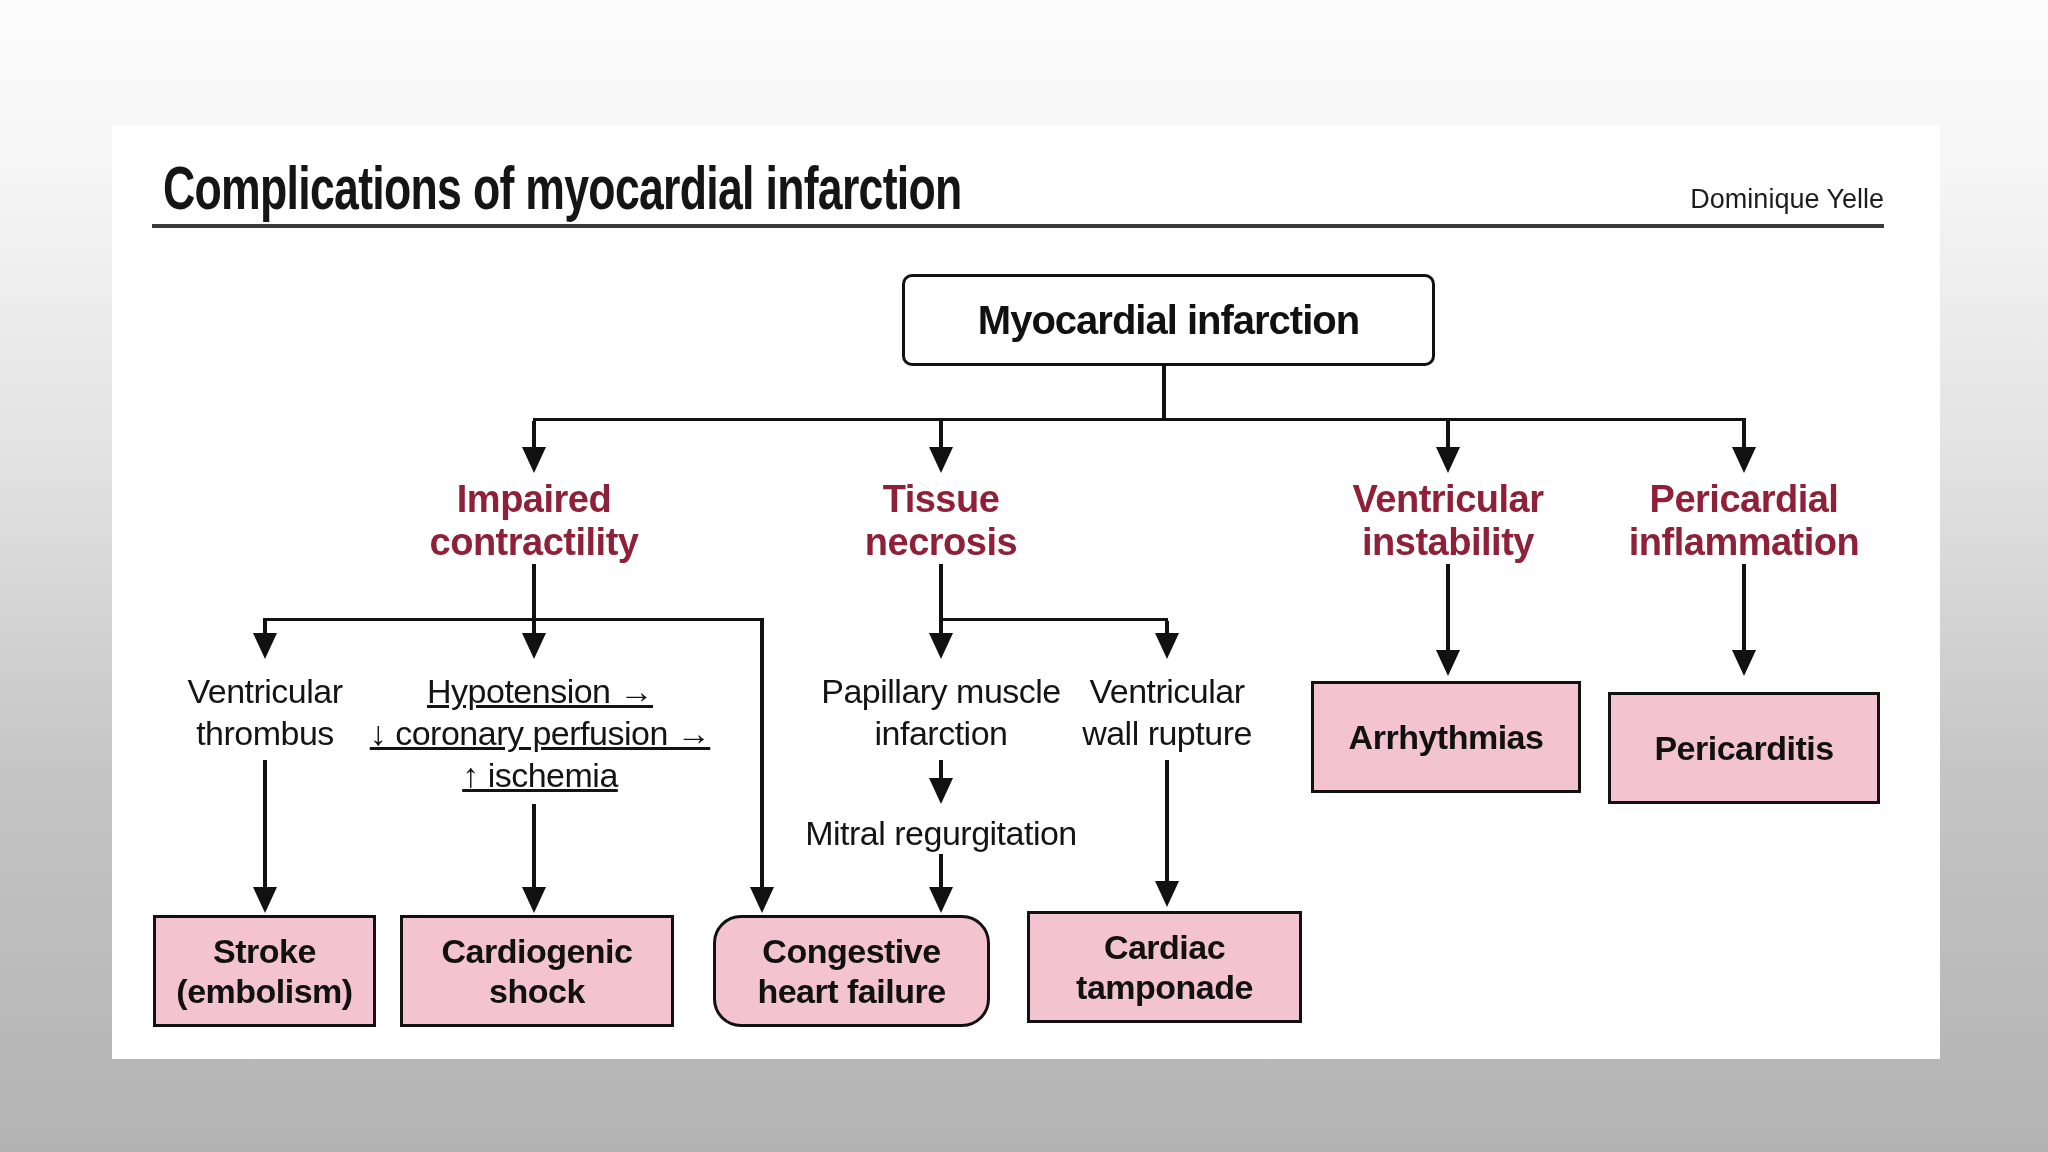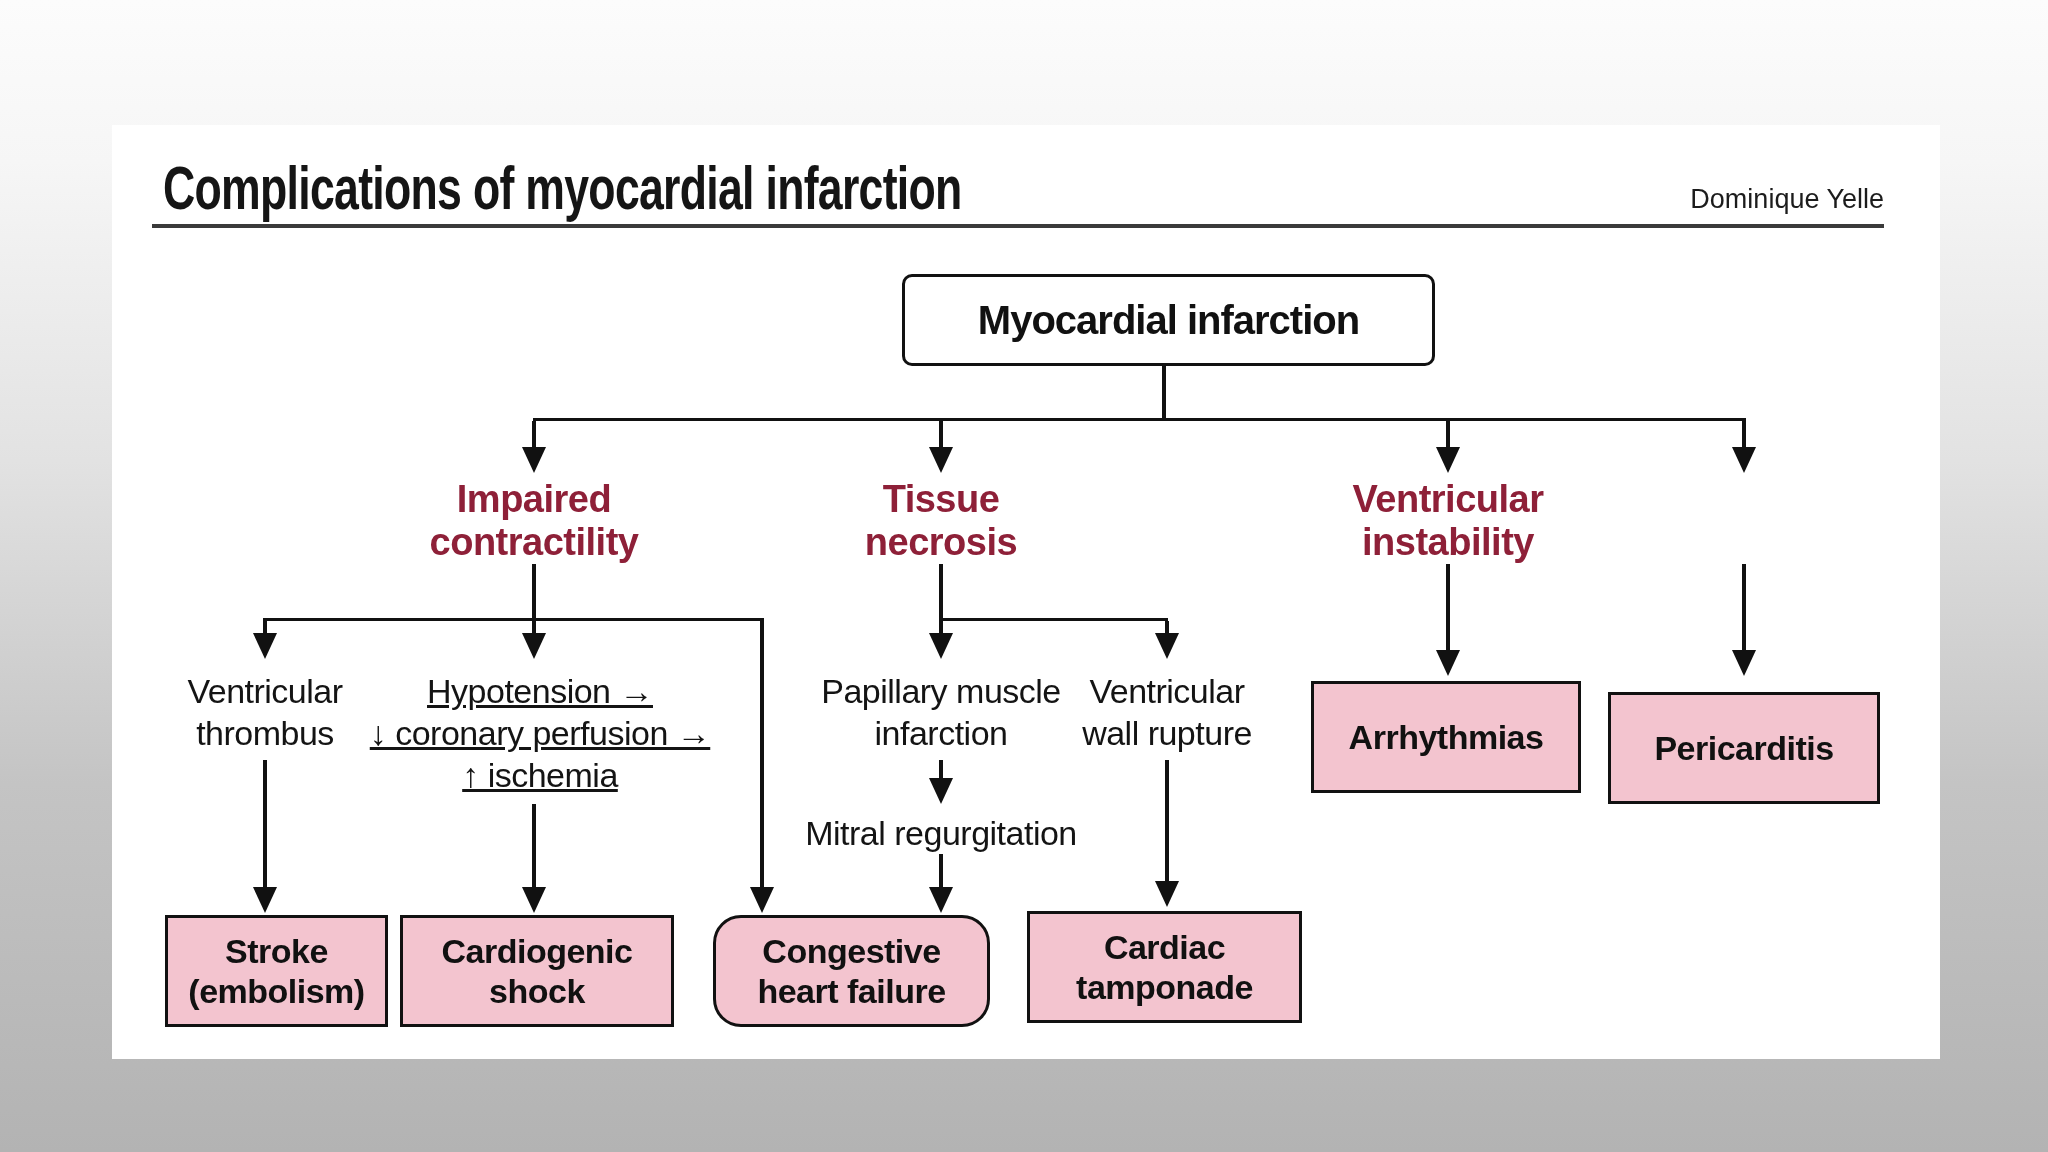--- a/index.html
+++ b/index.html
@@ -68,20 +68,24 @@
     <div>contractility</div>
   </div>
   <div class="branch-label" style="left:781px;">
     <div>Tissue</div>
     <div>necrosis</div>
   </div>
   <div class="branch-label" style="left:1288px;">
     <div>Ventricular</div>
     <div>instability</div>
   </div>
+  <div class="branch-label" style="left:1584px;">
+    <div>Pericardial</div>
+    <div>inflammation</div>
+  </div>
 
   <div class="vline" style="left:532px;top:564px;height:54px;"></div>
   <div class="hline" style="left:263px;top:618px;width:501px;"></div>
   <div class="vline" style="left:263px;top:621px;height:12px;"></div>
   <div class="ahead" style="left:253px;top:633px;"></div>
   <div class="vline" style="left:532px;top:621px;height:12px;"></div>
   <div class="ahead" style="left:522px;top:633px;"></div>
   <div class="vline" style="left:760px;top:621px;height:266px;"></div>
   <div class="ahead" style="left:750px;top:887px;"></div>
 
@@ -121,21 +125,21 @@
   <div class="ahead" style="left:929px;top:778px;"></div>
   <div class="vline" style="left:939px;top:854px;height:33px;"></div>
   <div class="ahead" style="left:929px;top:887px;"></div>
   <div class="vline" style="left:1165px;top:760px;height:121px;"></div>
   <div class="ahead" style="left:1155px;top:881px;"></div>
   <div class="vline" style="left:1446px;top:564px;height:86px;"></div>
   <div class="ahead" style="left:1436px;top:650px;"></div>
   <div class="vline" style="left:1742px;top:564px;height:86px;"></div>
   <div class="ahead" style="left:1732px;top:650px;"></div>
 
-  <div class="pinkbox" style="left:153px;top:915px;width:223px;height:112px;margin-left:12px;">
+  <div class="pinkbox" style="left:153px;top:915px;width:223px;height:112px;">
     <div>Stroke</div>
     <div>(embolism)</div>
   </div>
   <div class="pinkbox" style="left:400px;top:915px;width:274px;height:112px;">
     <div>Cardiogenic</div>
     <div>shock</div>
   </div>
   <div class="pinkbox" style="left:713px;top:915px;width:277px;height:112px;border-radius:28px;">
     <div>Congestive</div>
     <div>heart failure</div>

